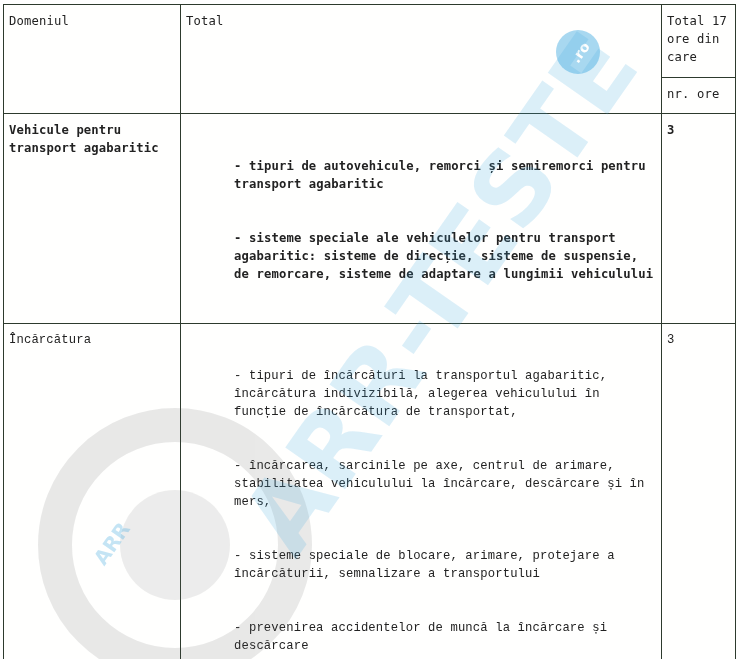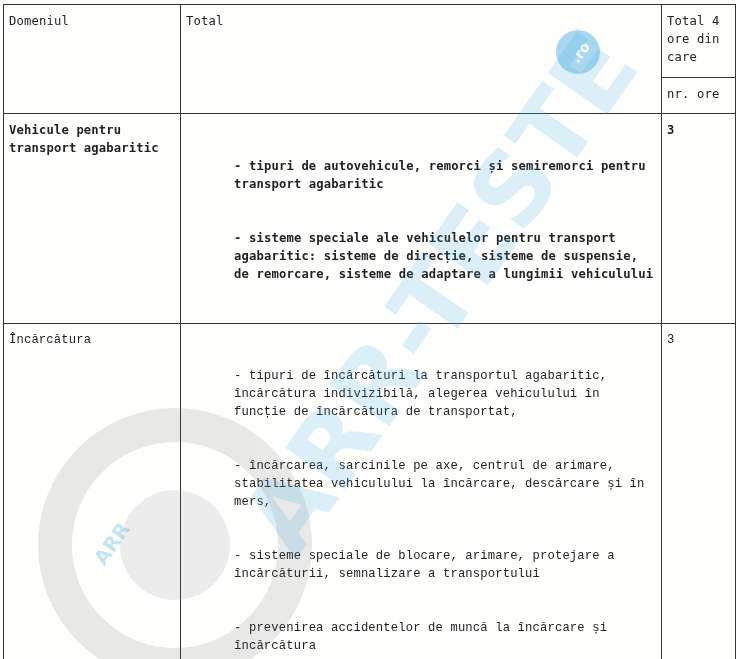--- a/index.html
+++ b/index.html
@@ -45,42 +45,42 @@
   <table class="curriculum">
     <colgroup>
       <col class="c1">
         <col class="c2">
         <col class="c3">
     </colgroup>
     <tbody>
         <tr class="h1">
       <td rowspan="2">Domeniul</td>
       <td rowspan="2">Total</td>
-      <td>Total 4 ore din care</td>
+      <td>Total 17 ore din care</td>
     </tr>
     <tr class="h2">
       <td>nr. ore</td>
     </tr>
 
     <tr class="r1">
       <td>Vehicule pentru transport agabaritic</td>
       <td>
         <span class="topic-line">- tipuri de autovehicule, remorci și semiremorci pentru transport agabaritic</span>
         <span class="topic-line">- sisteme speciale ale vehiculelor pentru transport agabaritic: sisteme de direcție, sisteme de suspensie, de remorcare, sisteme de adaptare a lungimii vehiculului</span>
       </td>
       <td class="hours">3</td>
     </tr>
 
     <tr class="r2">
       <td>Încărcătura</td>
       <td>
         <span class="topic-line">- tipuri de încărcături la transportul agabaritic, încărcătura indivizibilă, alegerea vehiculului în funcție de încărcătura de transportat,</span>
         <span class="topic-line">- încărcarea, sarcinile pe axe, centrul de arimare, stabilitatea vehiculului la încărcare, descărcare și în mers,</span>
         <span class="topic-line">- sisteme speciale de blocare, arimare, protejare a încărcăturii, semnalizare a transportului</span>
-        <span class="topic-line">- prevenirea accidentelor de muncă la încărcare și încărcătura</span>
+        <span class="topic-line">- prevenirea accidentelor de muncă la încărcare și descărcare</span>
       </td>
       <td class="hours">3</td>
     </tr>
 
   </tbody>
     </table>
 
   <svg class="watermark" viewBox="0 0 738 659" xmlns="http://www.w3.org/2000/svg">
     <g opacity="0.13">
       <circle cx="175" cy="545" r="120" fill="none" stroke="#555" stroke-width="34"></circle>

